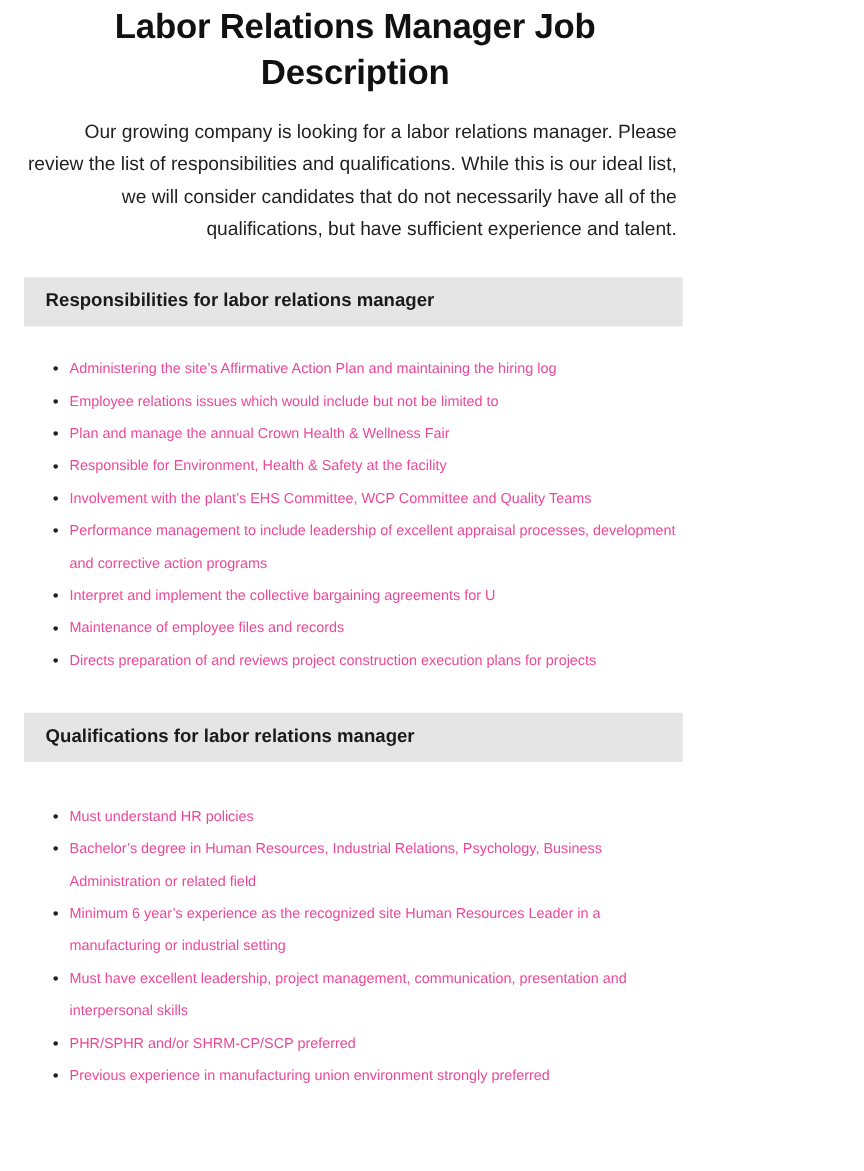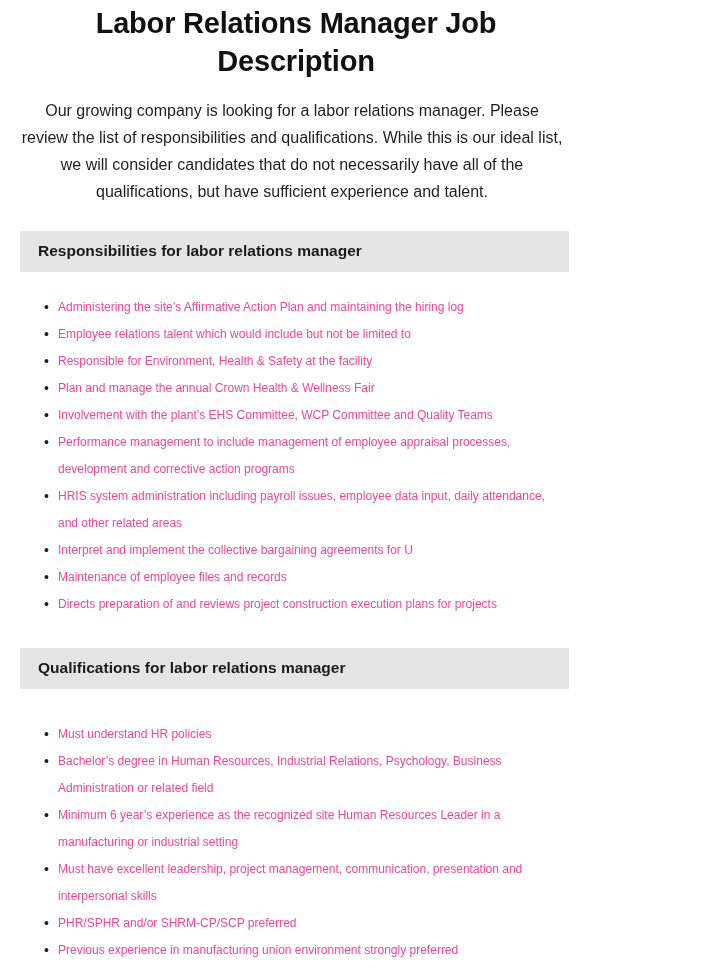--- a/index.html
+++ b/index.html
@@ -32,21 +32,21 @@
     padding: 4px 20px 0 20px;
     box-sizing: border-box;
   }
   .intro {
     font-size: 16px;
     line-height: 27px;
     color: #1f1f1f;
     margin: 0;
     padding: 17px 28px 0 20px;
     box-sizing: border-box;
-    text-align: center;
+    text-align: right;
   }
   .section {
     margin: 0;
     padding: 0;
   }
   .section-header {
     background: #e5e5e5;
     margin: 26px 23px 0 20px;
     padding: 11px 0 12px 18px;
     box-sizing: border-box;
@@ -91,26 +91,25 @@
 <div class="page">
 
   <h1 class="page-title">Labor Relations Manager Job Description</h1>
 
   <p class="intro">Our growing company is looking for a labor relations manager. Please review the list of responsibilities and qualifications. While this is our ideal list, we will consider candidates that do not necessarily have all of the qualifications, but have sufficient experience and talent.</p>
 
   <div class="section responsibilities">
     <div class="section-header">Responsibilities for labor relations manager</div>
     <ul class="section-list" id="list-0">
         <li>Administering the site’s Affirmative Action Plan and maintaining the hiring log</li>
-        <li>Employee relations talent which would include but not be limited to</li>
+        <li>Employee relations issues which would include but not be limited to</li>
+        <li>Plan and manage the annual Crown Health &amp; Wellness Fair</li>
         <li>Responsible for Environment, Health &amp; Safety at the facility</li>
-        <li>Plan and manage the annual Crown Health &amp; Wellness Fair</li>
         <li>Involvement with the plant’s EHS Committee, WCP Committee and Quality Teams</li>
-        <li>Performance management to include management of employee appraisal processes, development and corrective action programs</li>
-        <li>HRIS system administration including payroll issues, employee data input, daily attendance, and other related areas</li>
+        <li>Performance management to include leadership of excellent appraisal processes, development and corrective action programs</li>
         <li>Interpret and implement the collective bargaining agreements for U</li>
         <li>Maintenance of employee files and records</li>
         <li>Directs preparation of and reviews project construction execution plans for projects</li>
       </ul>
   </div>
 
   <div class="section qualifications">
     <div class="section-header">Qualifications for labor relations manager</div>
     <ul class="section-list" id="list-1">
         <li>Must understand HR policies</li>

